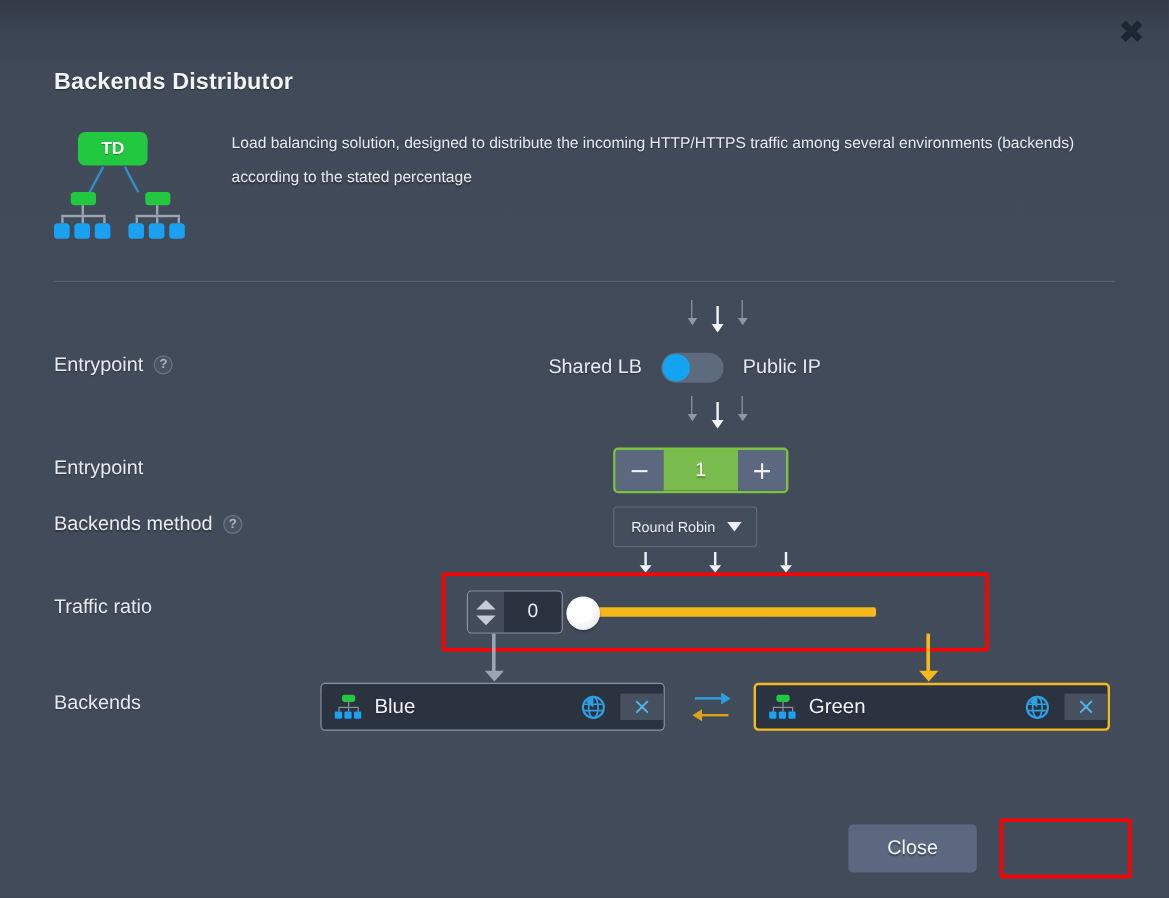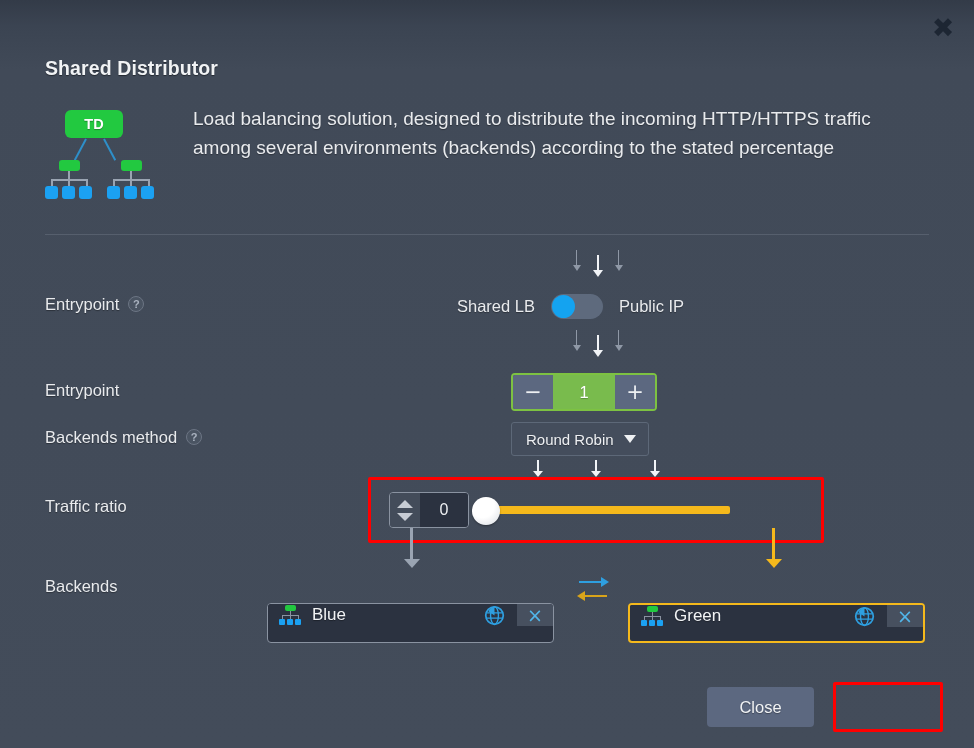--- a/index.html
+++ b/index.html
@@ -63,21 +63,21 @@
   .env-drop { position: absolute; top: 21px; width: 2px; height: 5px; background: #9aa4b2; }
   .env-drop.d1 { left: 6px; } .env-drop.d2 { left: 23px; } .env-drop.d3 { left: 41px; }
   .env-node {
     position: absolute; top: 26px; width: 13px; height: 13px;
     border-radius: 3px; background: #1ba1f2;
   }
   .env-node.n1 { left: 0px; } .env-node.n2 { left: 17px; } .env-node.n3 { left: 34px; }
 
   .desc { position: absolute; left: 148px; top: 0px; width: 740px; }
   .desc p {
-    font-size: 19px; line-height: 29px; color: #e9ebee;
+    font-size: 13px; line-height: 29px; color: #e9ebee;
     text-shadow: 0 1px 1px rgba(0,0,0,.35);
   }
   .more-row { margin-top: 14px; font-size: 15.5px; color: #e9ebee; text-shadow: 0 1px 1px rgba(0,0,0,.35); }
   .more-link { color: #8ec63f; text-decoration: none; cursor: pointer; margin-left: 4px; }
 
   .divider {
     position: absolute; left: 45px; top: 234px;
     width: 884px; height: 1px; background: #565f6d;
   }
 
@@ -148,21 +148,21 @@
     text-shadow: 0 1px 1px rgba(0,0,0,.25);
   }
 
   
   .dropdown {
     position: absolute;
     height: 34px; padding: 0 12px 0 14px;
     border: 1px solid #5d6878; border-radius: 3px;
     background: #444d5c;
     display: flex; align-items: center; gap: 10px;
-    font-size: 15px; color: #eef0f3; cursor: pointer;
+    font-size: 12px; color: #eef0f3; cursor: pointer;
     text-shadow: 0 1px 1px rgba(0,0,0,.35);
   }
   .caret {
     width: 0; height: 0;
     border-left: 6px solid transparent; border-right: 6px solid transparent;
     border-top: 8px solid #eef0f3;
   }
 
   
   .tick-arrows { position: absolute; display: flex; }
@@ -226,24 +226,23 @@
     border-left: 8px solid transparent; border-right: 8px solid transparent;
   }
   .conn.gray .vline { background: #9aa4b2; }
   .conn.gray .arrowhead { border-top: 9px solid #9aa4b2; }
   .conn.gold .vline { background: #f5b91c; }
   .conn.gold .arrowhead { border-top: 9px solid #f5b91c; }
 
   
   .backend {
     position: absolute; top: 569px; height: 40px;
-    display: flex; align-items: flex-start;
+    display: flex; align-items: center;
     border-radius: 4px; overflow: hidden;
     background: #2b3240;
-    margin-top: 34px;
   }
   .backend.blue  { left: 267px; width: 287px; border: 1px solid #8a93a1; }
   .backend.green { left: 628px; width: 297px; border: 2px solid #f5b91c; }
   .bk-main {
     flex: 1; display: flex; align-items: center; gap: 11px;
     padding-left: 11px; background: #2b3240;
   }
   .bk-name {
     font-size: 17px; color: #f1f3f5;
     text-shadow: 0 1px 1px rgba(0,0,0,.35);
@@ -291,21 +290,21 @@
     pointer-events: none;
   }
 </style>
 </head>
 <body>
 
 <div id="root">
 
   <div class="win-close">✖</div>
 
-  <div class="dlg-title">Shared Distributor</div>
+  <div class="dlg-title">Backends Distributor</div>
 
   <div class="hdr">
 
     <div class="td-art">
       <div class="td-box">TD</div>
       <div class="td-leg l"></div>
       <div class="td-leg r"></div>
 
       <div class="env-grp g1">
         <div class="env-top"></div>

